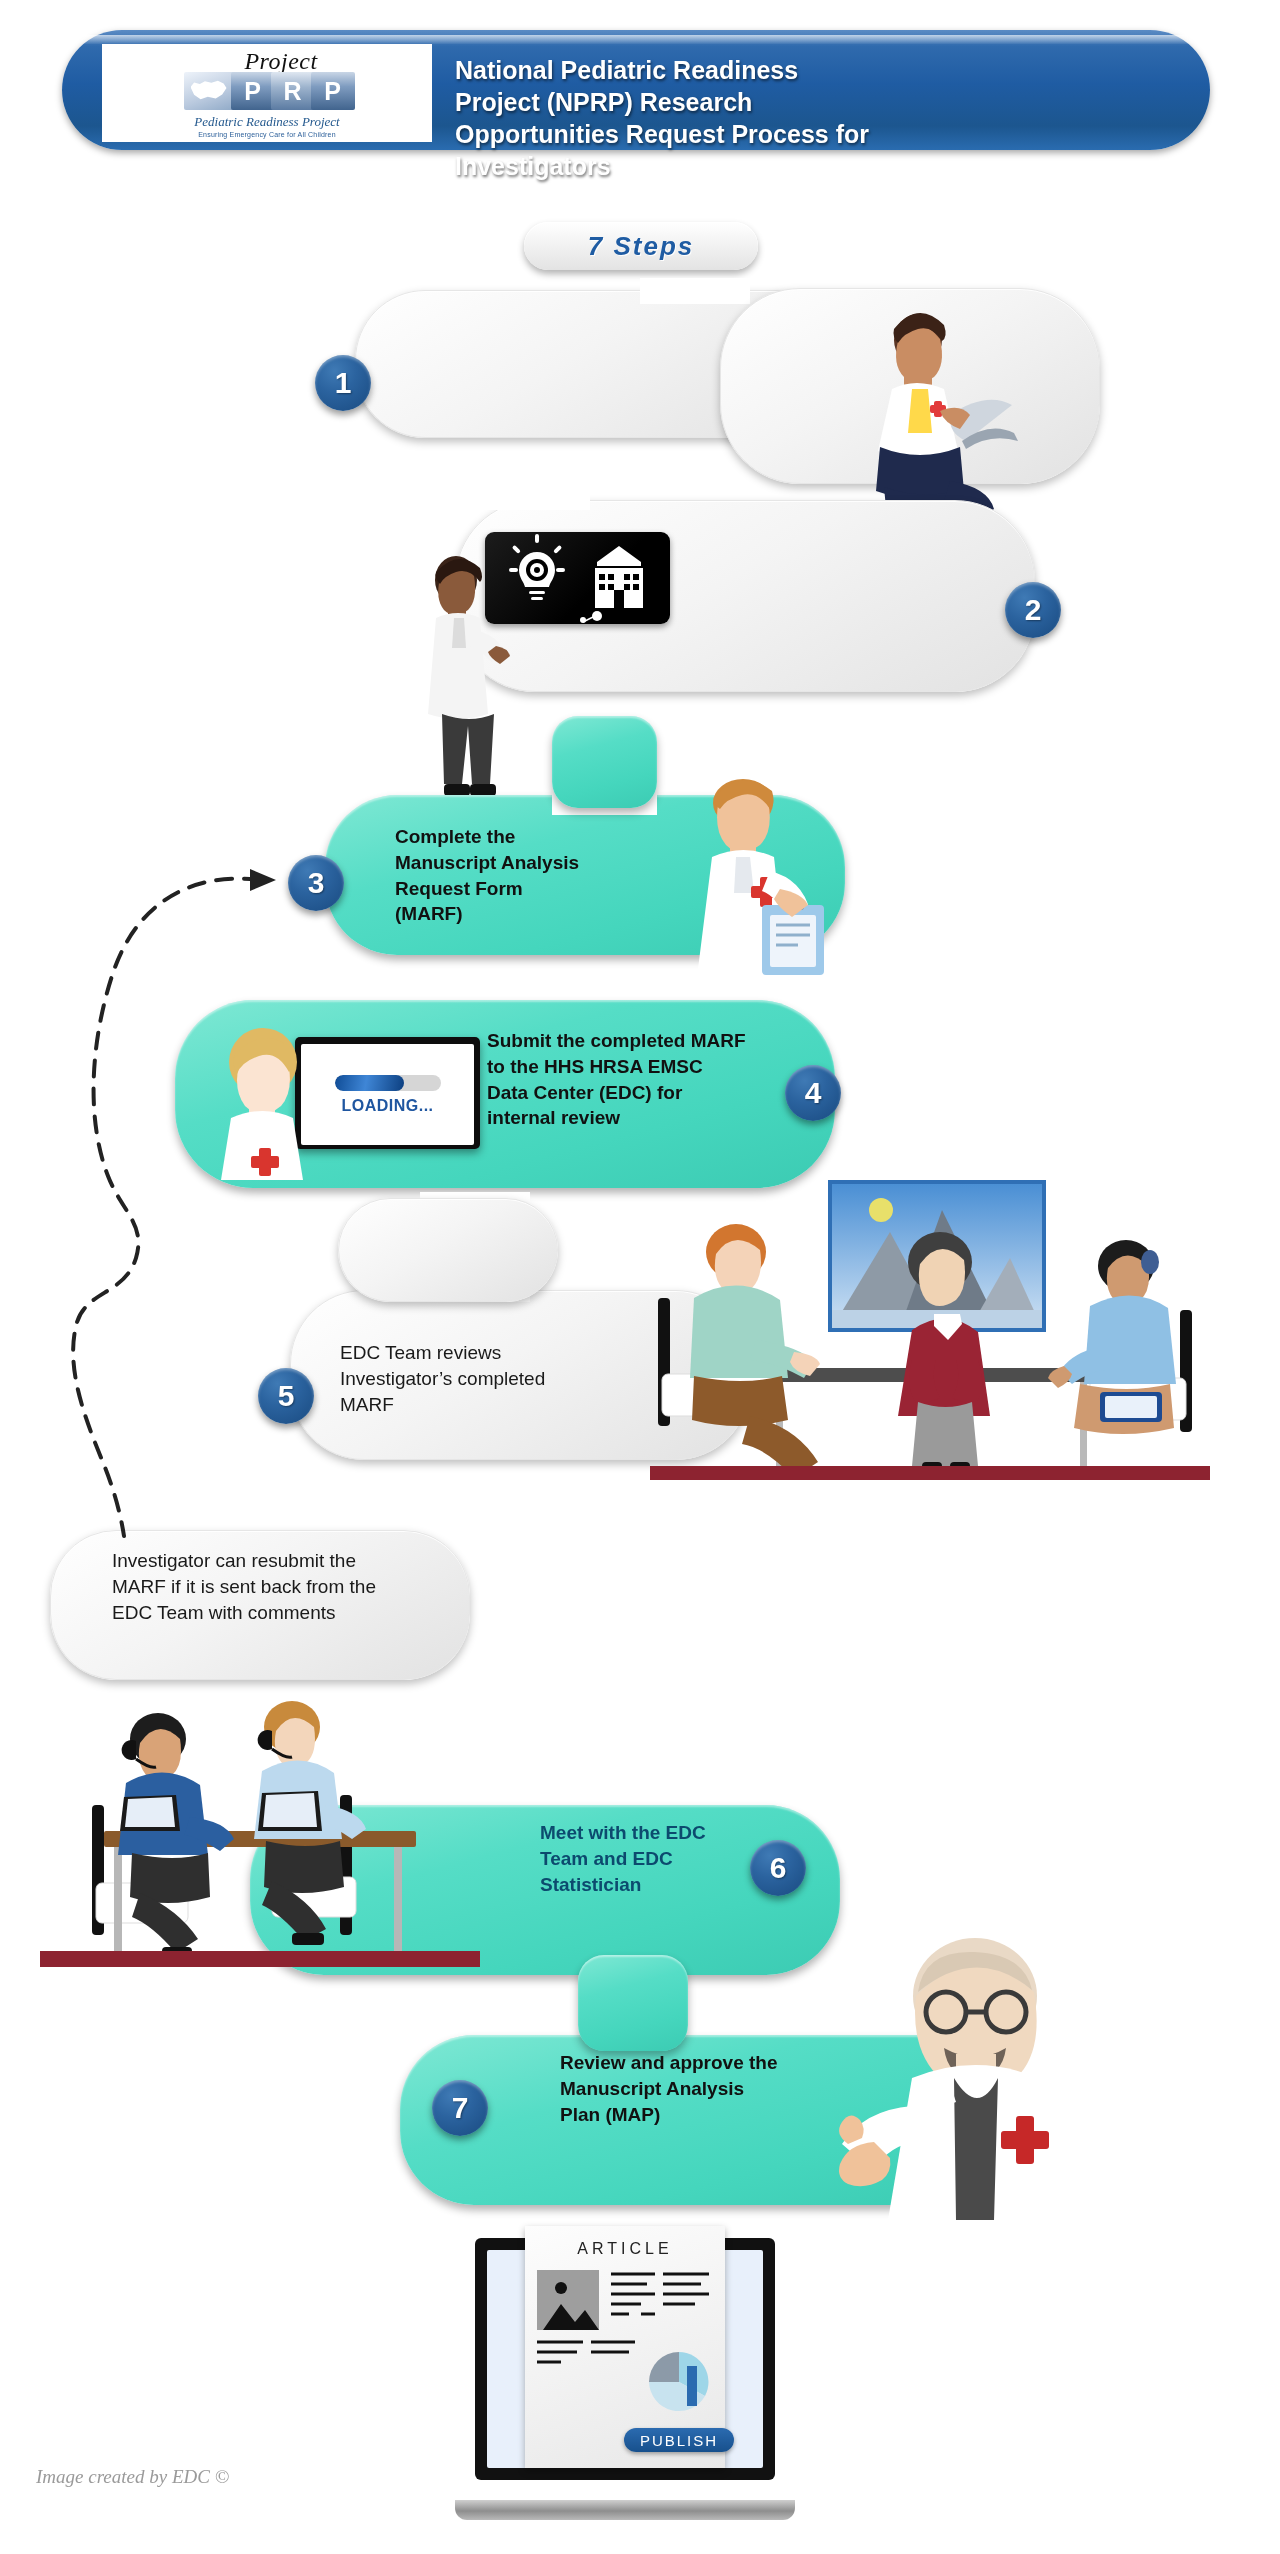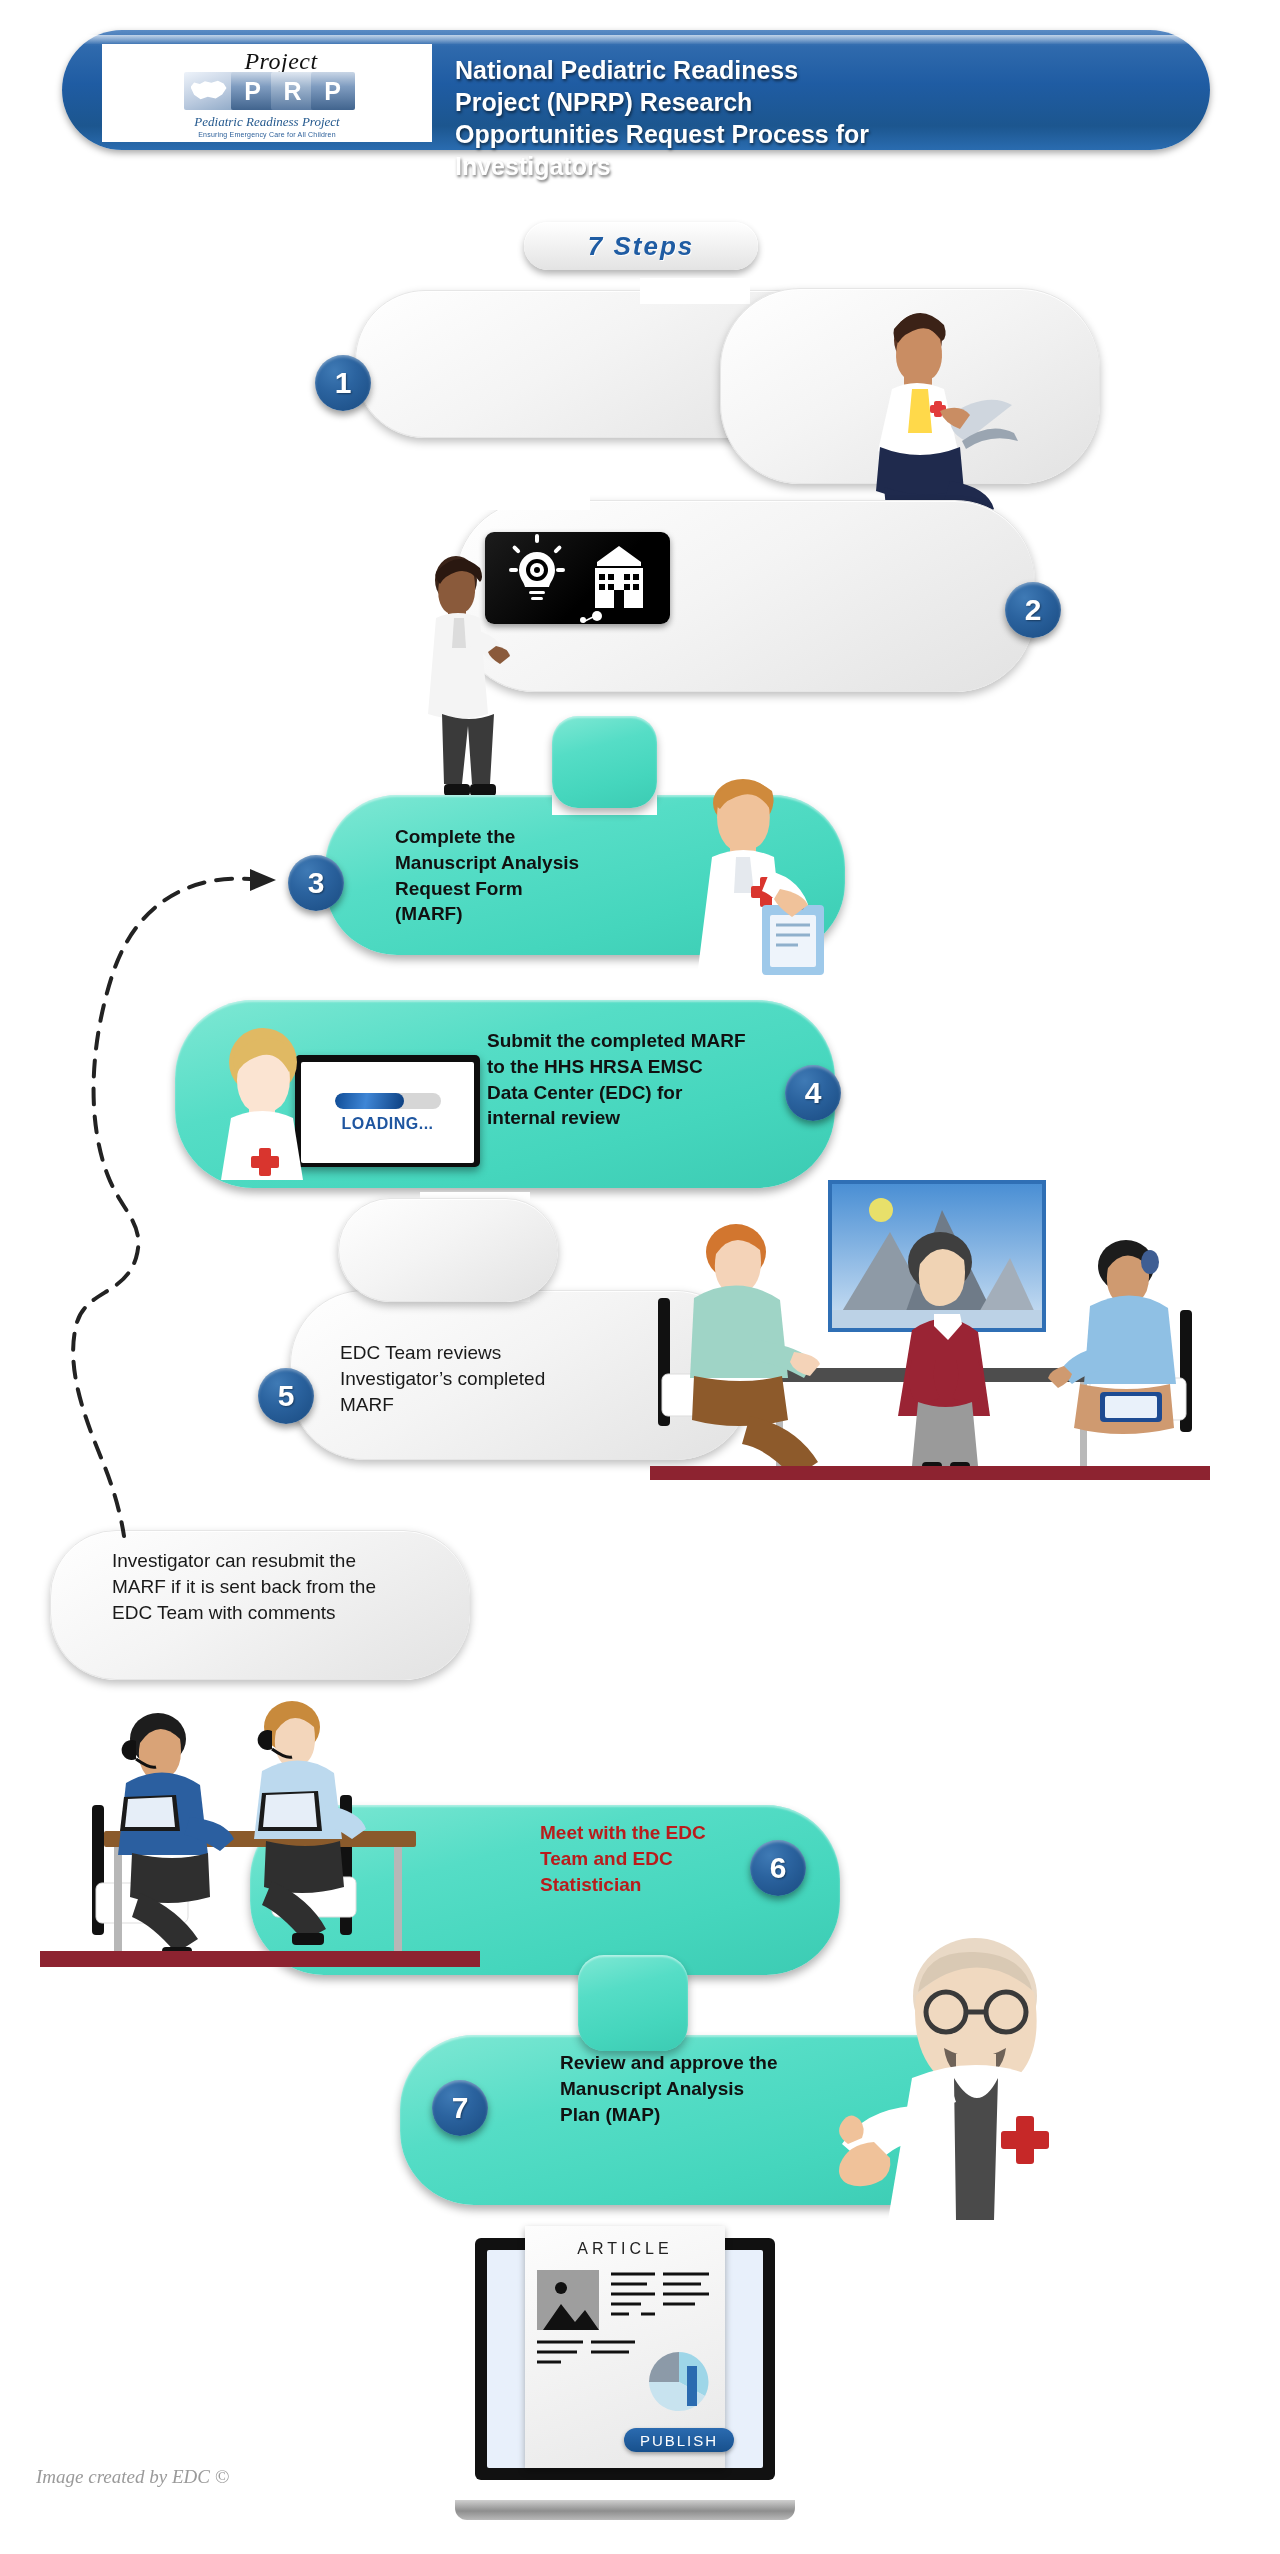--- a/index.html
+++ b/index.html
@@ -107,21 +107,20 @@
 
   .blackboard{
     position:absolute; left:485px; top:532px; width:185px; height:92px;
     background:linear-gradient(135deg,#1c1c1c,#000 60%); border-radius:9px;
     box-shadow:0 3px 6px rgba(0,0,0,.4);
   }
   .loading-laptop{
     position:absolute; left:295px; top:1037px; width:185px; height:112px;
     background:#0d0d0d; border-radius:5px; padding:7px 6px 4px;
     box-shadow:0 4px 8px rgba(0,0,0,.4);
-    margin-top:18px;
   }
   .loading-screen{
     width:100%; height:100%; background:#fff; border-radius:2px;
     display:flex; flex-direction:column; align-items:center; justify-content:center; gap:6px;
   }
   .loading-bar{
     width:106px;height:16px;border-radius:8px;background:#d6d6d6; overflow:hidden;
   }
   .loading-bar i{
     display:block;width:66%;height:100%;border-radius:8px;
@@ -379,21 +378,21 @@
   <div class="banner white" style="left:50px; top:1530px; width:420px; height:150px; border-radius:66px;"></div>
   <div class="txt" style="position:absolute; left:112px; top:1548px; width:290px; font-size:19px; line-height:1.36; color:#1a1a1a;">Investigator can resubmit the MARF if it is sent back from the EDC Team with comments</div>
 
   <svg class="ill" style="left:50px; top:860px;" width="240" height="690" viewBox="0 0 240 690">
     <path d="M210 20 C150 12 90 36 64 110 C40 180 36 260 58 316 C72 352 96 364 86 398 C74 436 34 430 26 466 C16 508 34 556 52 600 C62 624 70 650 74 676" fill="none" stroke="#222" stroke-width="4" stroke-dasharray="16 12" stroke-linecap="round"></path>
     <path d="M226 20 l-26 -11 l0 22z" fill="#222"></path>
   </svg>
 
   <div class="banner teal" style="left:250px; top:1805px; width:590px; height:170px; border-radius:74px;"></div>
   <div class="num" style="left:750px; top:1840px;">6</div>
-  <div class="txt" style="position:absolute; left:540px; top:1820px; width:200px; font-size:19px; font-weight:bold; line-height:1.36; color:#b91c1c;">Meet with the EDC Team and EDC Statistician</div>
+  <div class="txt" style="position:absolute; left:540px; top:1820px; width:200px; font-size:19px; font-weight:bold; line-height:1.36; color:#0c4a6e;">Meet with the EDC Team and EDC Statistician</div>
 
   <svg class="ill" style="left:40px; top:1665px;" width="440" height="310" viewBox="0 0 440 310">
 
     <rect x="52" y="140" width="12" height="130" rx="4" fill="#111"></rect>
     <rect x="56" y="218" width="92" height="40" rx="6" fill="#fff" stroke="#ddd"></rect>
     <rect x="300" y="130" width="12" height="140" rx="4" fill="#111"></rect>
     <rect x="232" y="212" width="84" height="40" rx="6" fill="#fff" stroke="#ddd"></rect>
 
     <rect x="64" y="166" width="312" height="16" rx="2" fill="#8a5a2b"></rect>
     <rect x="74" y="182" width="8" height="104" fill="#b7b7b7"></rect>

